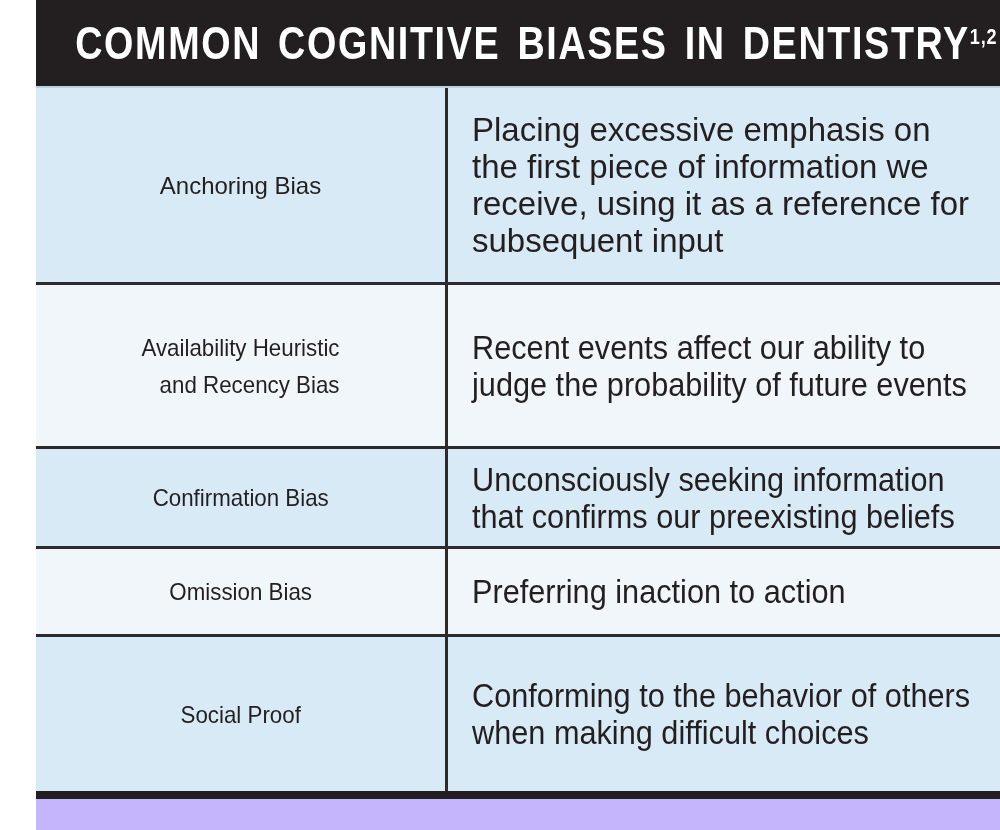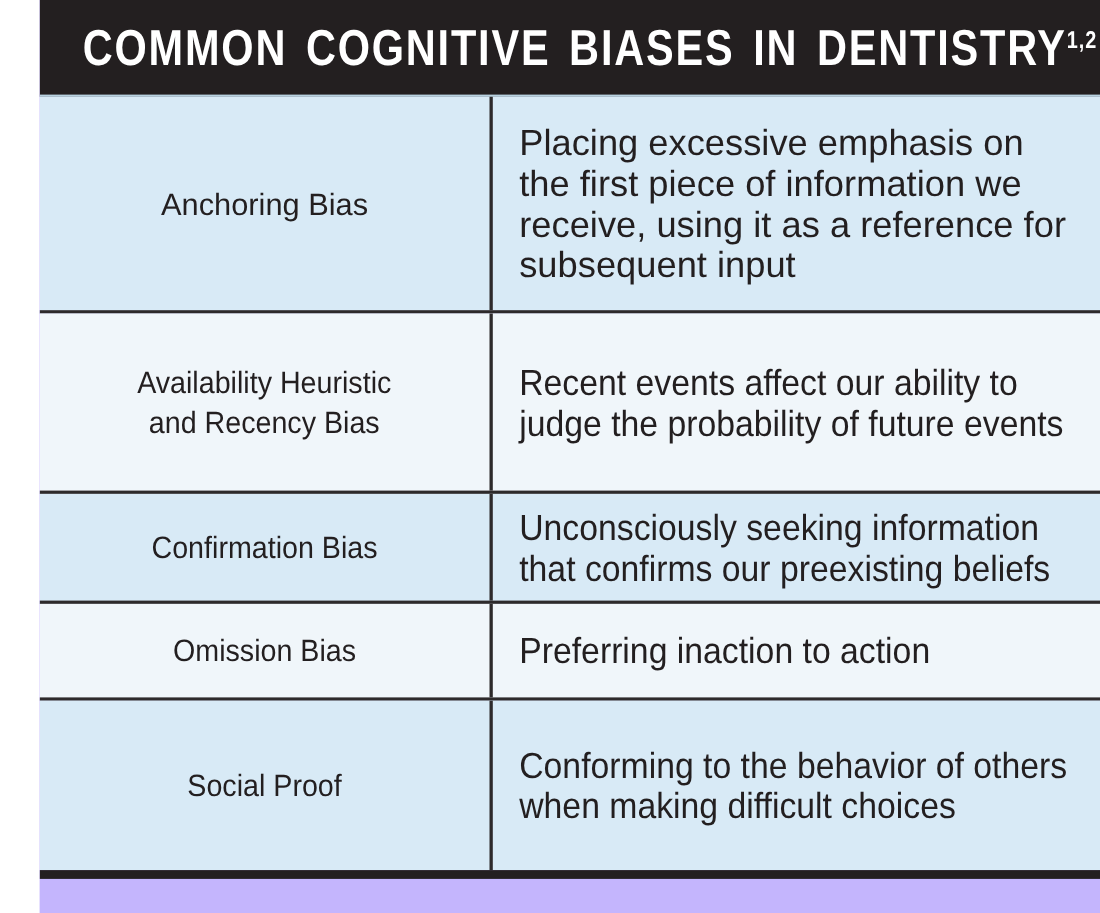--- a/index.html
+++ b/index.html
@@ -64,22 +64,22 @@
   .shade-b { background: #f0f6fa; }
 
   .term-cell {
     box-sizing: border-box;
     width: 412px;
     flex: 0 0 412px;
     border-right: 3px solid #2d2a2b;
     display: flex;
     align-items: center;
     justify-content: center;
-    text-align: center;
-    font-size: 28px;
+    text-align: right;
+    font-size: 24px;
     line-height: 37px;
     white-space: pre-line;
   }
   .def-cell {
     box-sizing: border-box;
     flex: 1 1 auto;
     display: flex;
     align-items: center;
     padding-left: 24px;
     padding-right: 8px;

